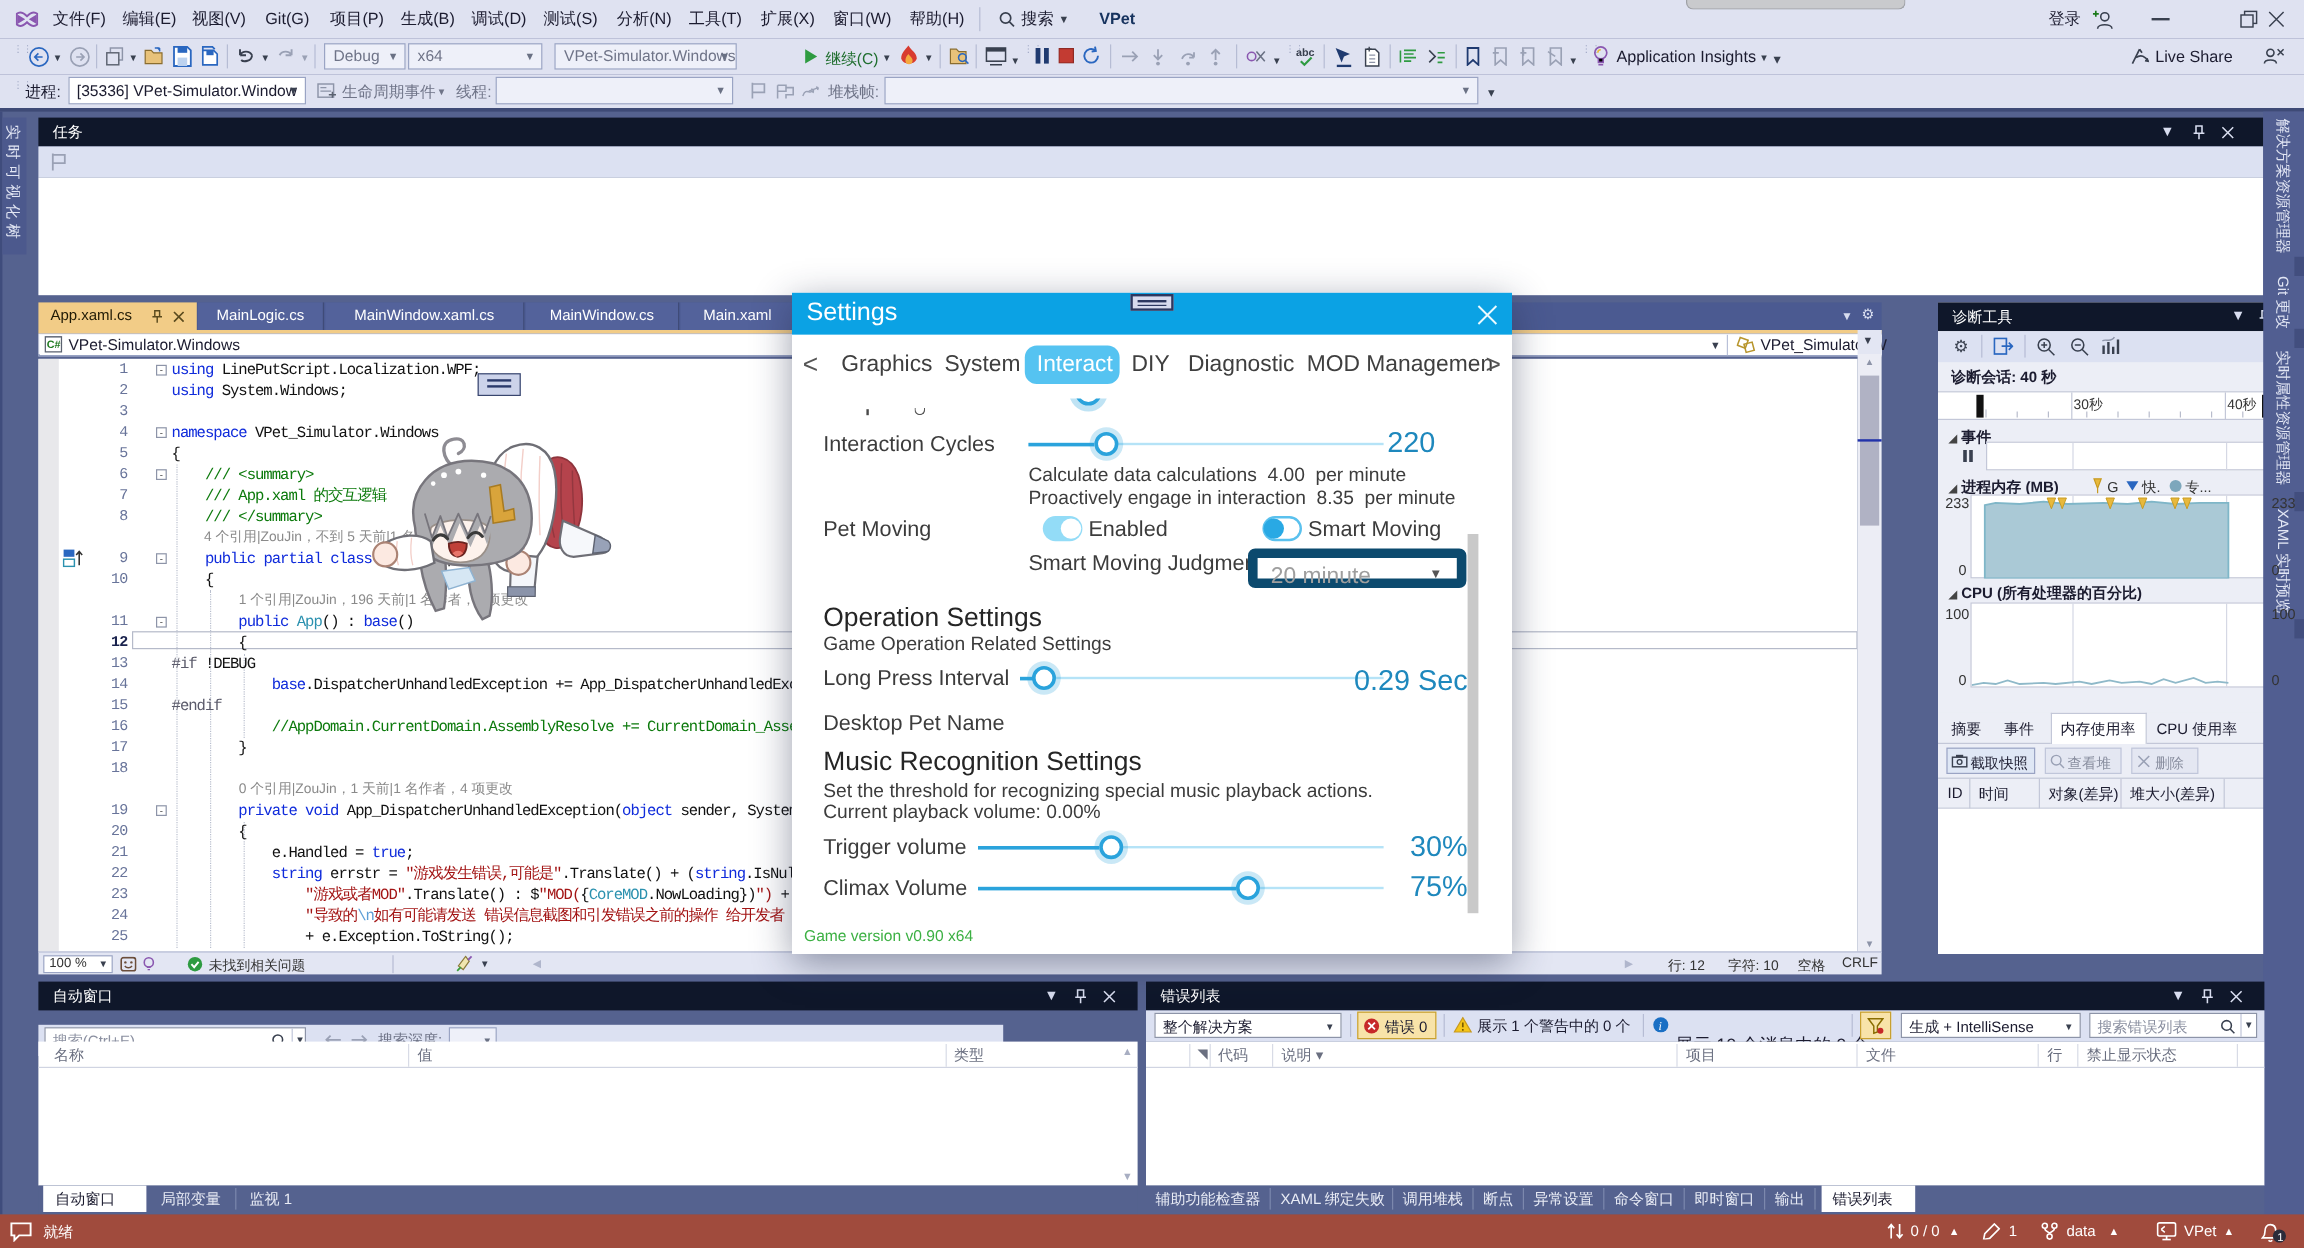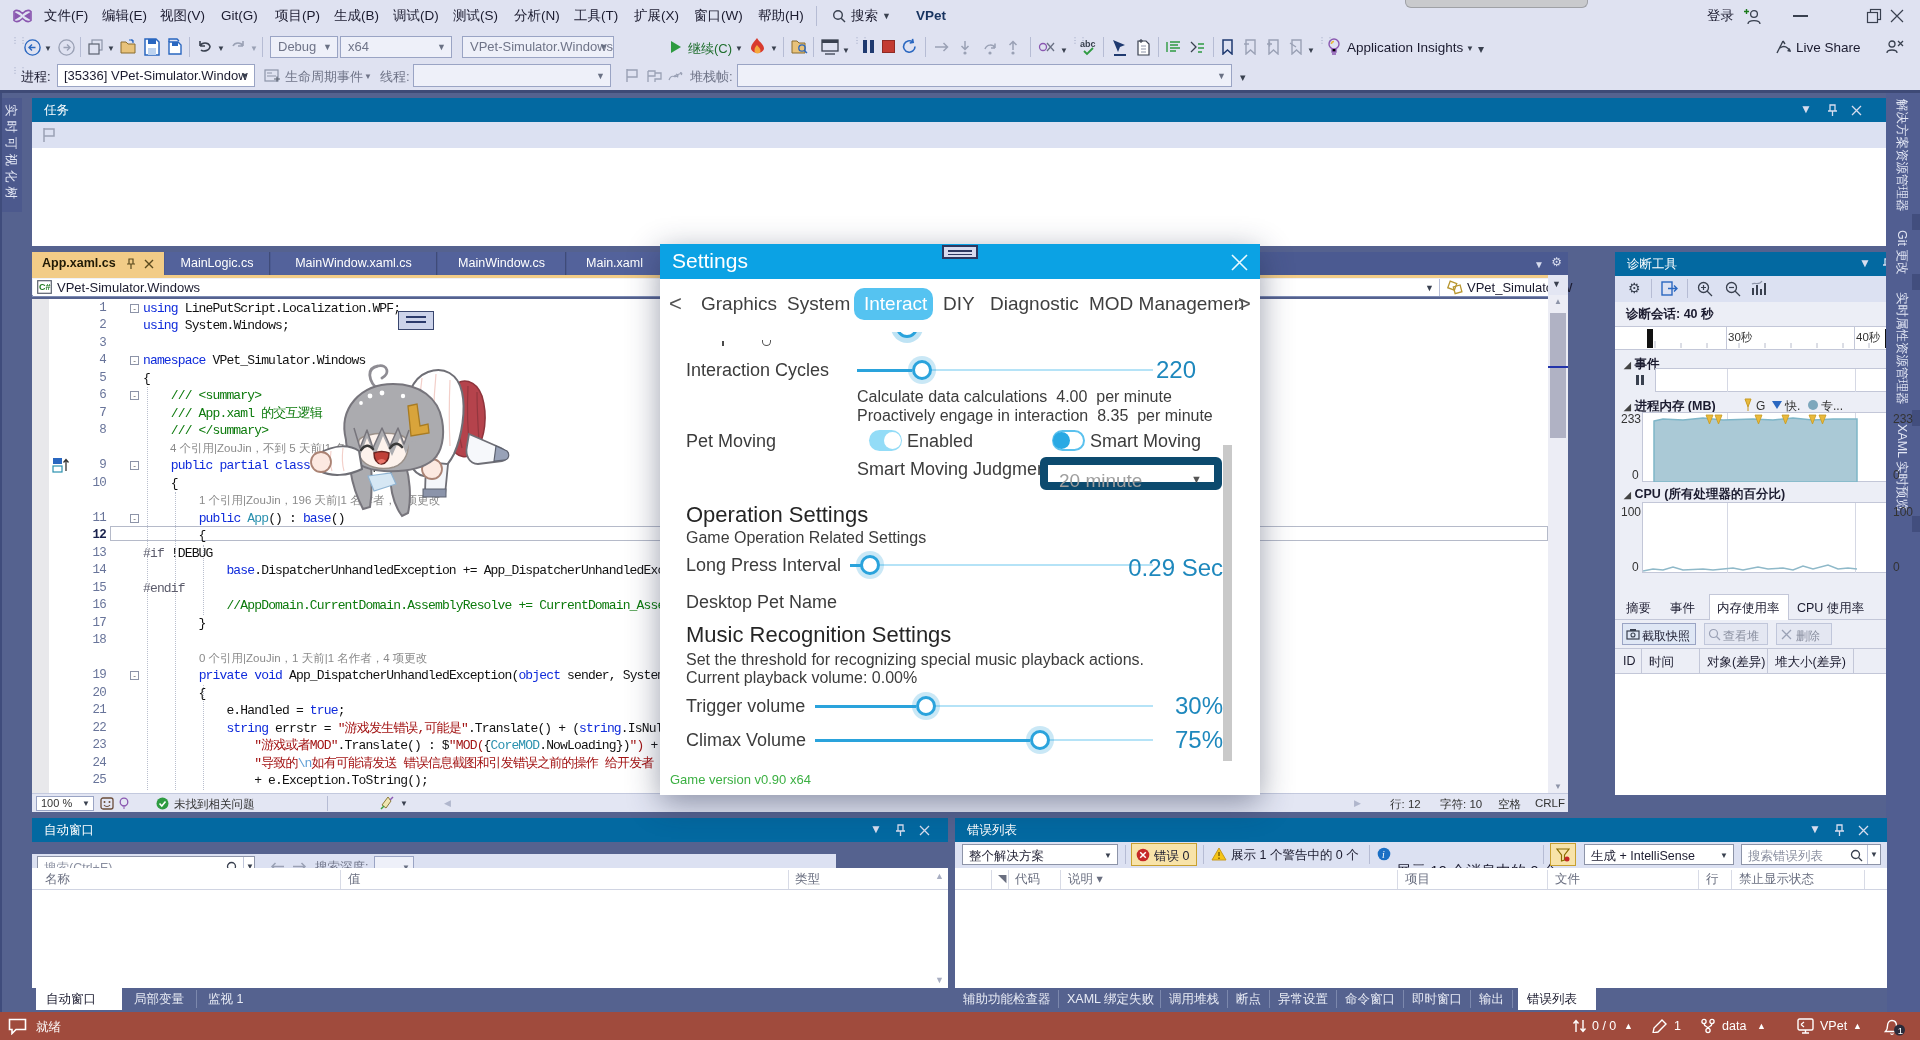--- a/index.html
+++ b/index.html
@@ -11,29 +11,29 @@
   #menubar { position:absolute; left:0; top:0; width:1920px; height:32px; background:#dfe2f1; }
   .mi { position:absolute; top:0; height:32px; line-height:32px; font-size:13.5px; color:#1b1b2f; }
   #toolbar { position:absolute; left:0; top:32px; width:1920px; height:30px; background:#dfe2f1; }
   #debugbar { position:absolute; left:0; top:62px; width:1920px; height:28px; background:#dfe2f1; }
   #chromeline { position:absolute; left:0; top:90px; width:1920px; height:3px; background:#3e4a76; }
   .ddbox { position:absolute; background:#eef0f9; border:1px solid #9aa4c4; color:#6f7488; font-size:13px; white-space:nowrap; overflow:hidden; }
   .ddbox .caret { position:absolute; right:5px; top:50%; transform:translateY(-50%); color:#6a7184; font-size:9px; }
   .vline { position:absolute; top:5px; width:1px; height:20px; background:#b6bcd4; }
   .grip { position:absolute; width:4px; color:#9aa2c0; font-size:8px; line-height:3px; }
   
-  .ptitle { position:absolute; background:#0369a1; color:#fff; font-size:12.5px; }
+  .ptitle { position:absolute; background:#0f172a; color:#fff; font-size:12.5px; }
   .ptitle .t { position:absolute; left:12px; top:4px; }
   .picons { position:absolute; top:4px; color:#d8ddef; font-size:12px; }
   .lavrow { background:#dce1f2; }
   .vtabtxt { position:absolute; transform:rotate(90deg); transform-origin:0 0; font-size:12.5px; color:#e2e6f4; white-space:nowrap; }
   
   #tabbar { position:absolute; left:32px; top:252px; width:1536px; height:23px; background:#4b5a91; }
   .tab { position:absolute; top:0; height:23px; line-height:23px; color:#fff; font-size:12.5px; text-align:center; background:#53629b; border-right:1px solid #3f4b78; }
-  #tabactive { position:absolute; left:0; top:0; width:132px; height:23px; line-height:23px; background:#f2cc87; color:#201a05; font-weight:bold; font-size:12.5px; }
+  #tabactive { position:absolute; left:0; top:0; width:132px; height:23px; line-height:23px; background:#f2cc87; color:#201a05; font-weight:normal; font-size:12.5px; }
   #tanline { position:absolute; left:32px; top:275px; width:1536px; height:3px; background:#f2cc87; }
   #crumbbar { position:absolute; left:32px; top:278px; width:1536px; height:19px; background:#eef1f9; border-bottom:2px solid #7d8bb4; }
   #editor { position:absolute; left:32px; top:299px; width:1516px; height:494px; background:#fff; overflow:hidden; }
   .cl { position:absolute; left:0; width:100%; height:17.5px; line-height:17.5px; white-space:pre; font-family:"Liberation Mono", monospace; font-size:13px; letter-spacing:-0.85px; color:#111; }
   .ln { position:absolute; width:46px; text-align:right; height:17.5px; line-height:17.5px; font-family:"Liberation Mono", monospace; font-size:12.5px; letter-spacing:-0.8px; color:#68749a; }
   .lens { font-family:"Liberation Sans", sans-serif; font-size:11.5px; letter-spacing:0; color:#8a8a8a; }
   .kw { color:#0f2bdb; } .cm { color:#0c7a0c; } .st { color:#a31515; } .ty { color:#2b91af; } .pp { color:#5b5b6b; } .esc { color:#5e9ed6; }
   #edbottom { position:absolute; left:32px; top:793px; width:1536px; height:19px; background:#e3e6f3; border-top:1px solid #c3c9de; font-size:11.5px; color:#333; }
   #edvscroll { position:absolute; left:1548px; top:295px; width:20px; height:498px; background:#ecedf5; }
   

